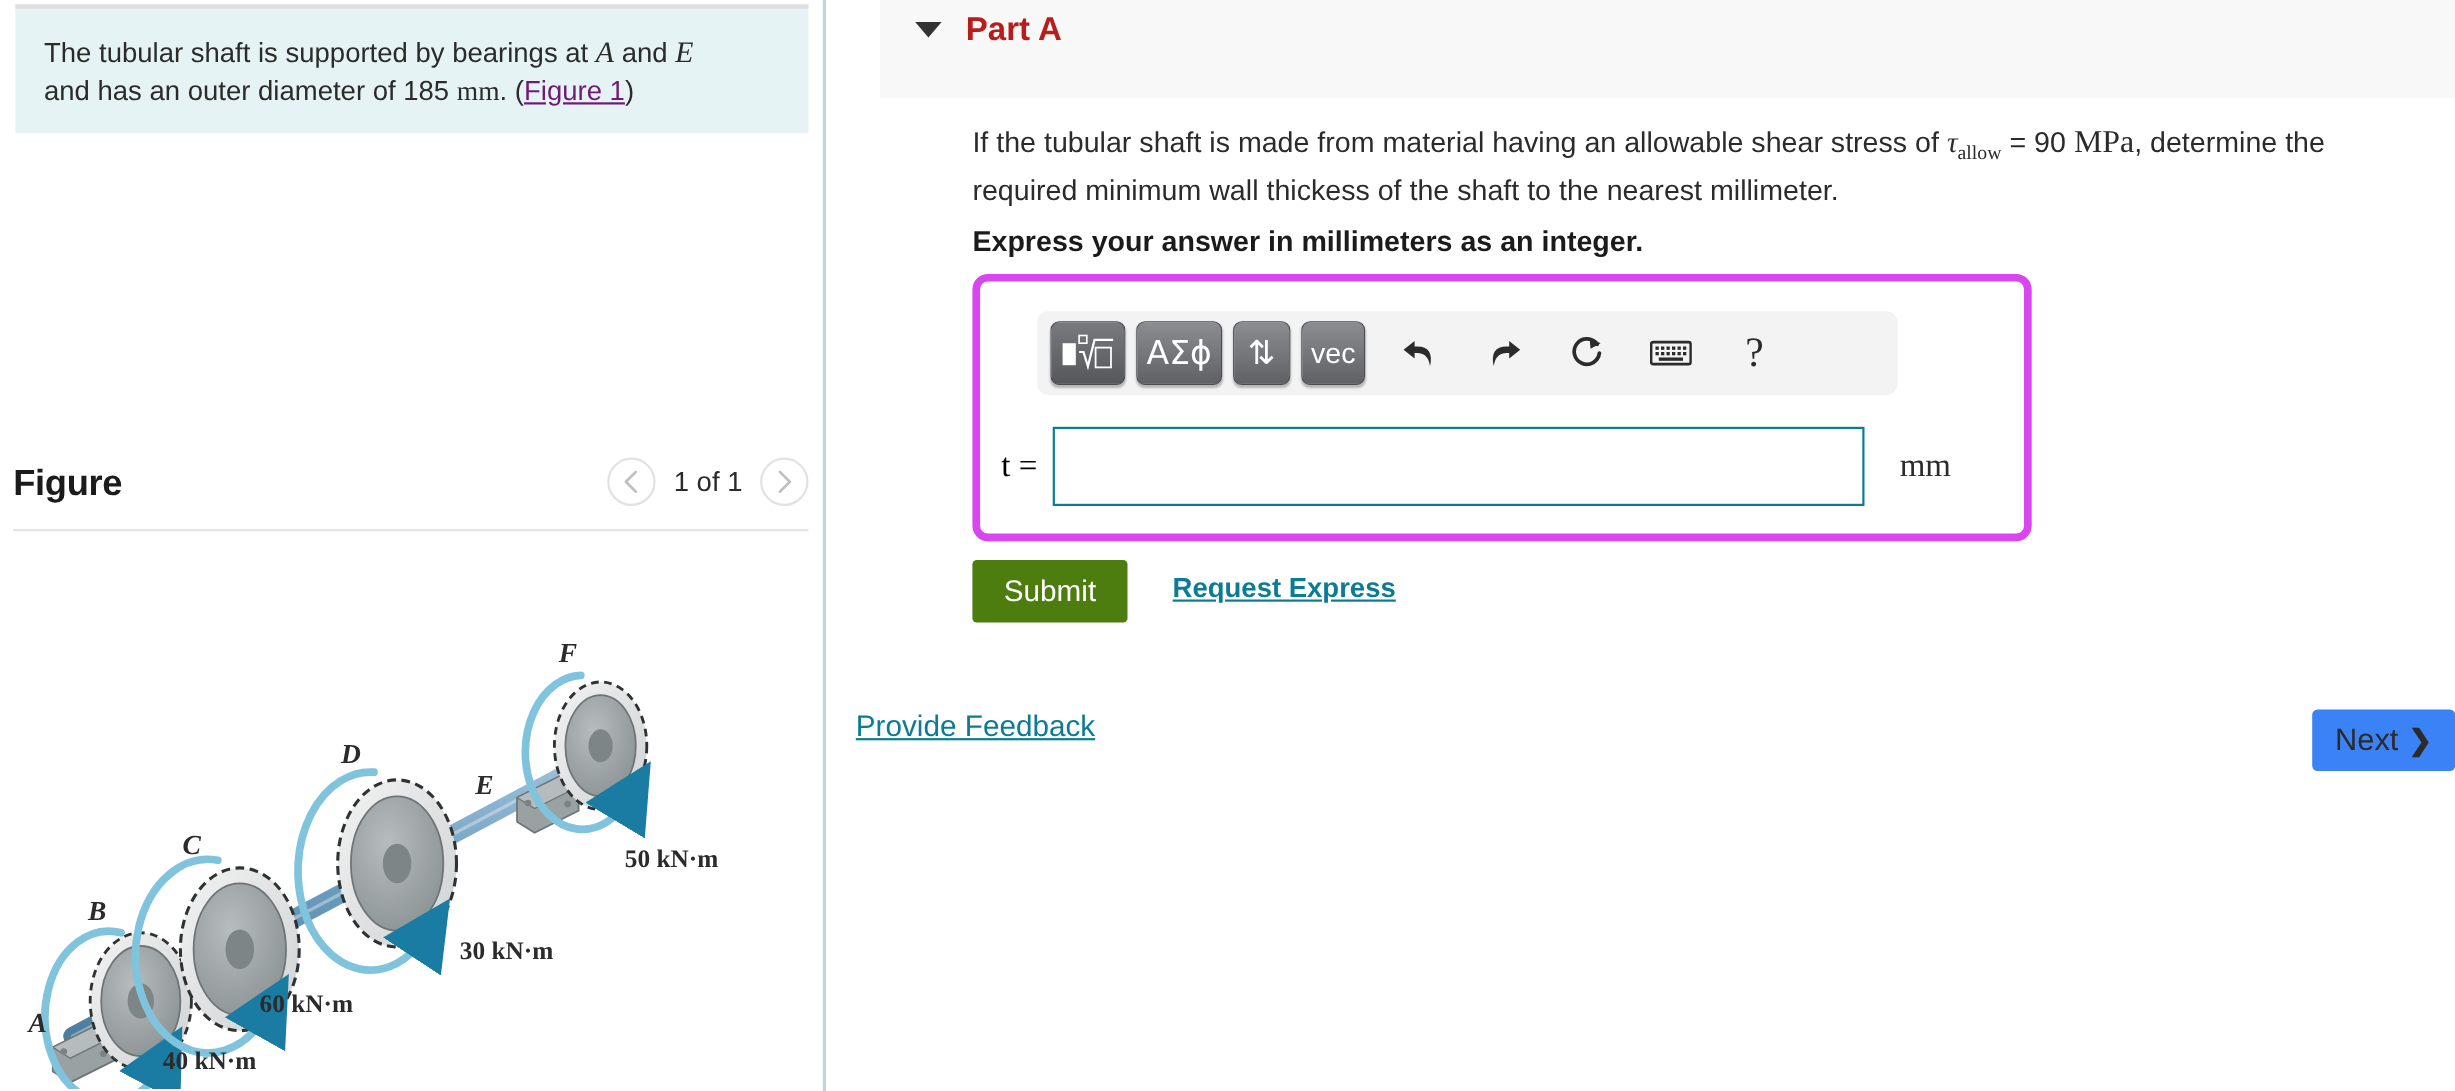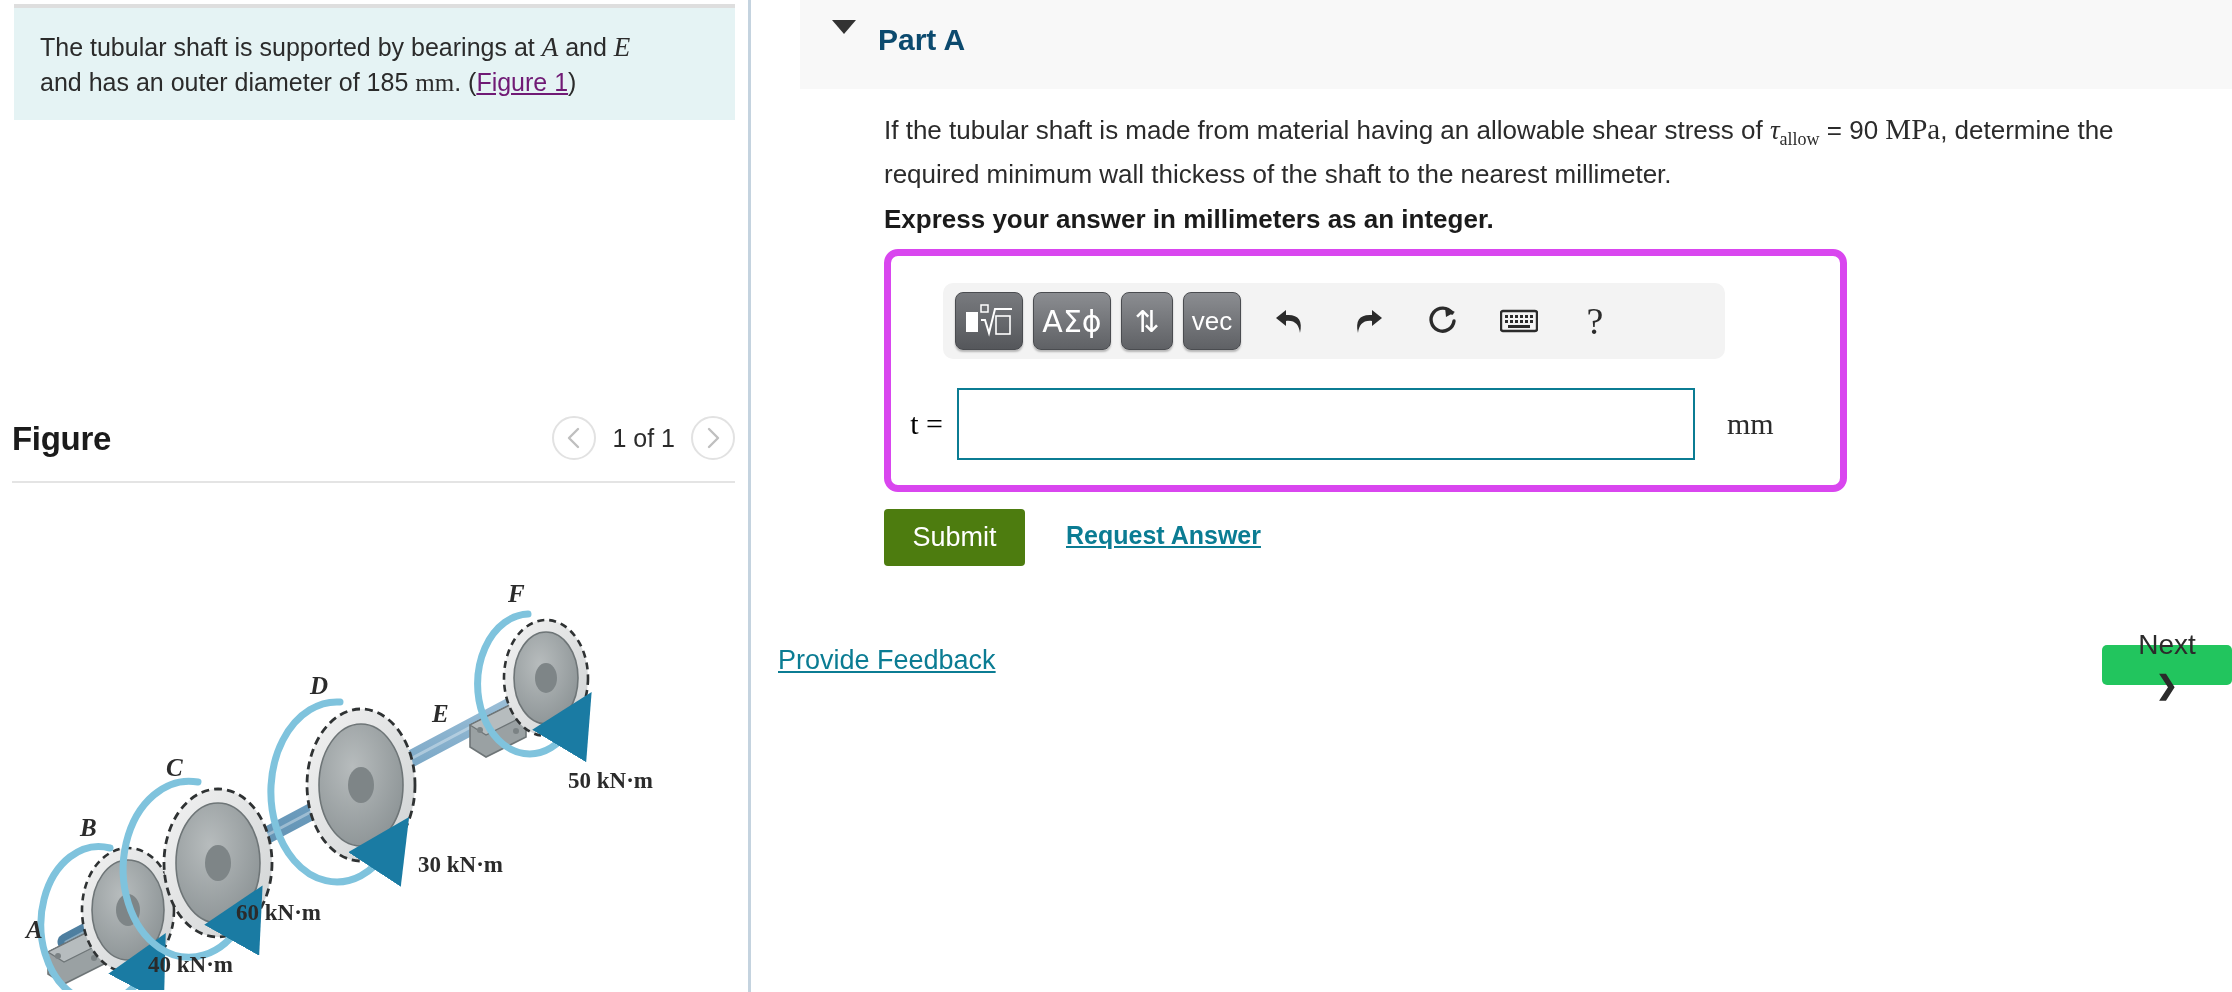--- a/index.html
+++ b/index.html
@@ -85,22 +85,22 @@
   }
   #parta-caret {
     margin-left: 32px; margin-top: 10px;
     width: 0; height: 0;
     border-left: 12px solid transparent;
     border-right: 12px solid transparent;
     border-top: 14px solid #333333;
     cursor: pointer;
   }
   #parta-title {
-    margin-left: 22px; margin-top: 13px;
-    font-size: 30px; font-weight: bold; color: #0c4a6e;
+    margin-left: 22px; margin-top: 0;
+    font-size: 30px; font-weight: bold; color: #b91c1c;
   }
 
   #question-text {
     position: absolute; left: 130px; top: 112px;
     width: 1320px;
     font-size: 26px; line-height: 35px; color: #2b2b2b;
   }
   #express-text {
     position: absolute; left: 130px; top: 204px;
     font-size: 26px; font-weight: bold; color: #1b1b1b;
@@ -176,26 +176,25 @@
     font-size: 25px; font-weight: bold; color: #0b7c93;
     text-decoration: underline; cursor: pointer;
   }
   #provide-feedback {
     position: absolute; left: 24px; top: 645px;
     font-size: 27px; color: #0b7c93;
     text-decoration: underline; cursor: pointer;
   }
   #next-button {
     position: absolute; left: 1348px; top: 645px;
-    width: 130px; height: 40px;
-    background: #22c55e; border: none; border-radius: 5px;
+    width: 130px; height: 56px;
+    background: #3b82f6; border: none; border-radius: 5px;
     color: #2b2b2b; font-size: 28px; cursor: pointer;
     display: flex; align-items: center; justify-content: center; gap: 9px;
     font-family: "Liberation Sans", sans-serif;
-    flex-direction: column;
   }
   #next-button .chev { font-weight: bold; font-size: 26px; }
 
   .figlabel {
     font-family: "Liberation Serif", serif;
     font-style: italic; font-weight: bold;
     font-size: 25px; fill: #2b2b2b;
   }
   .torquelabel {
     font-family: "Liberation Serif", serif;
@@ -388,21 +387,21 @@
       </div>
 
       <div id="answer-row">
         <div id="answer-label">t =</div>
         <input id="answer-input" type="text" placeholder="" style="">
         <div id="answer-unit">mm</div>
       </div>
     </div>
 
     <button id="submit-button">Submit</button>
-    <div id="request-answer">Request Answer</div>
+    <div id="request-answer">Request Express</div>
 
     <div id="provide-feedback">Provide Feedback</div>
 
     <button id="next-button">
       <span>Next</span>
       <span class="chev">❯</span>
     </button>
   </div>
 </div>
 

